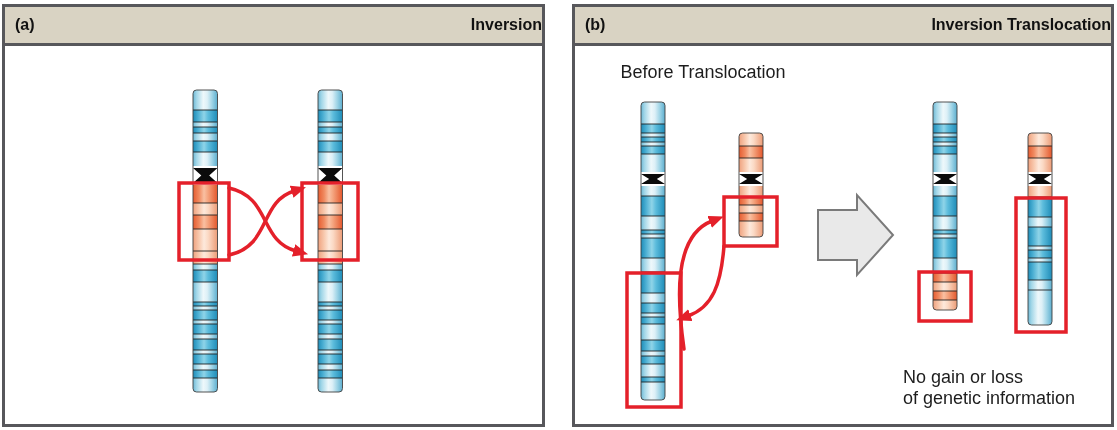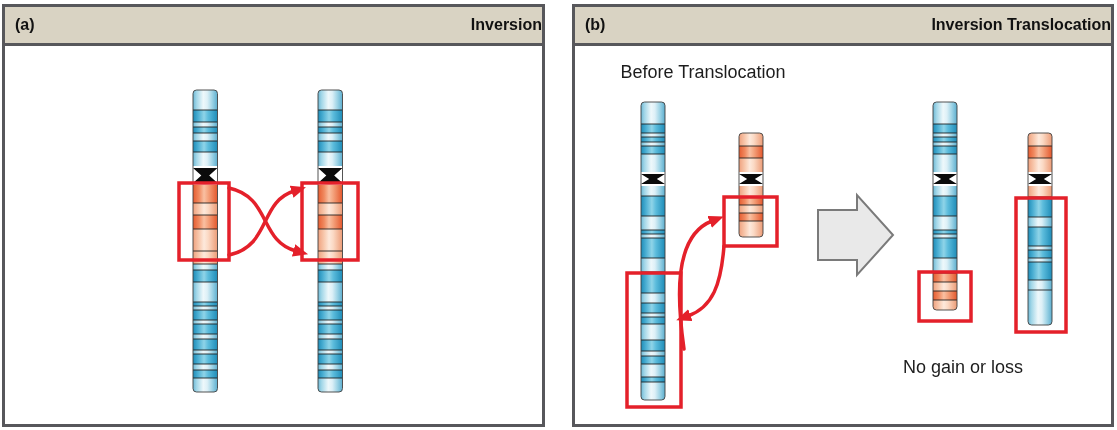--- a/index.html
+++ b/index.html
@@ -15,21 +15,21 @@
     display:flex;align-items:center;position:relative;
     font-weight:bold;font-size:16px;color:#111;
   }
   .panel-tag{position:absolute;left:10px;}
   .panel-title{width:100%;text-align:right;}
   .panel-body{position:relative;width:100%;height:293px;}
   .float-label{
     position:absolute;font-size:18px;color:#1d1d1d;white-space:nowrap;
     transform:translateX(-50%);
   }
-  .note{position:absolute;font-size:18px;color:#1d1d1d;line-height:21px;white-space:nowrap;}
+  .note{position:absolute;font-size:18px;color:#1d1d1d;line-height:21px;white-space:nowrap;margin-top:10px;}
   #diagram{position:absolute;left:0;top:0;z-index:5;pointer-events:none;}
 </style>
 </head>
 <body>
 
 <div class="stage">
 
   <section class="panel panel-a" style="border-color: rgb(87, 87, 91);">
     <header class="panel-header" style="background: rgb(217, 211, 195);">
       <span class="panel-tag">(a)</span>
@@ -40,20 +40,21 @@
 
   <section class="panel panel-b" style="border-color: rgb(87, 87, 91);">
     <header class="panel-header" style="background: rgb(217, 211, 195);">
       <span class="panel-tag">(b)</span>
       <span class="panel-title">Inversion Translocation</span>
     </header>
     <div class="panel-body">
       <div class="float-label" style="left:128px;top:16px">Before Translocation</div>
       <div class="note" style="left:328px;top:311px">
         <div>No gain or loss</div>
+        <div>of genetic information</div>
       </div>
     </div>
   </section>
 
   <svg id="diagram" width="1117" height="430" viewBox="0 0 1117 430">
     <defs>
       <linearGradient id="g-bl" x1="0" y1="0" x2="1" y2="0">
         <stop offset="0" stop-color="#6fb9d6"></stop>
         <stop offset="0.15" stop-color="#a3d7e8"></stop>
         <stop offset="0.42" stop-color="#eef8fb"></stop>

